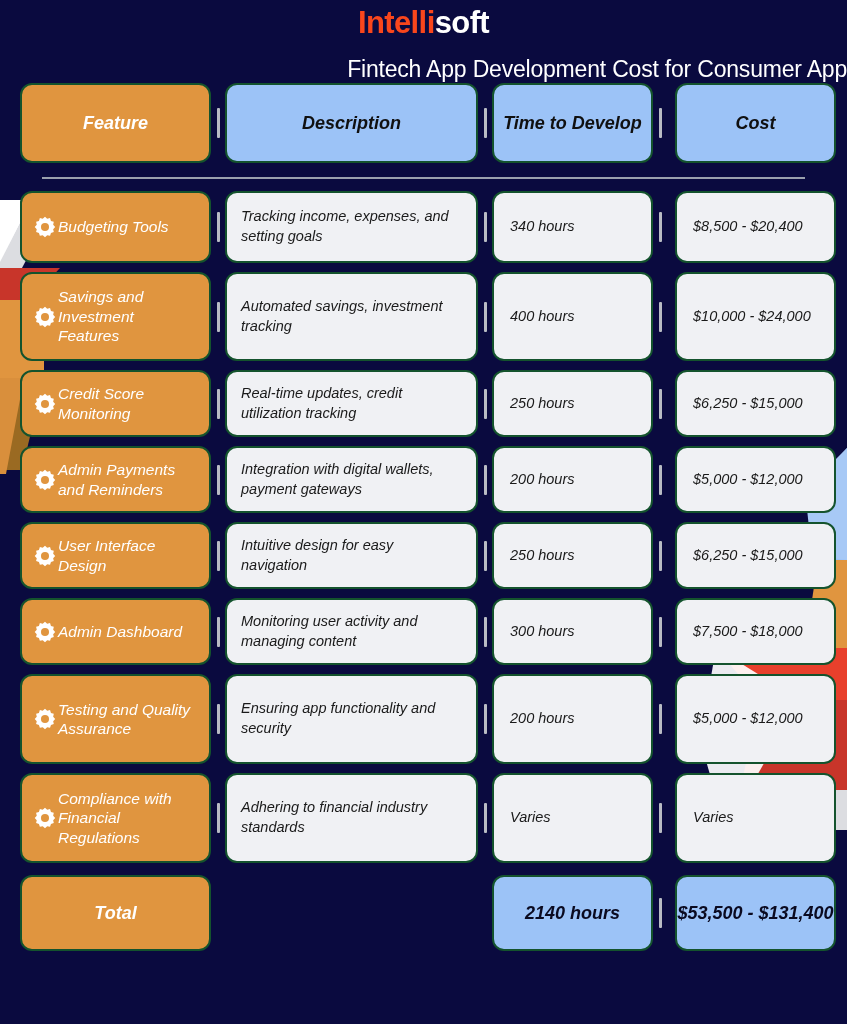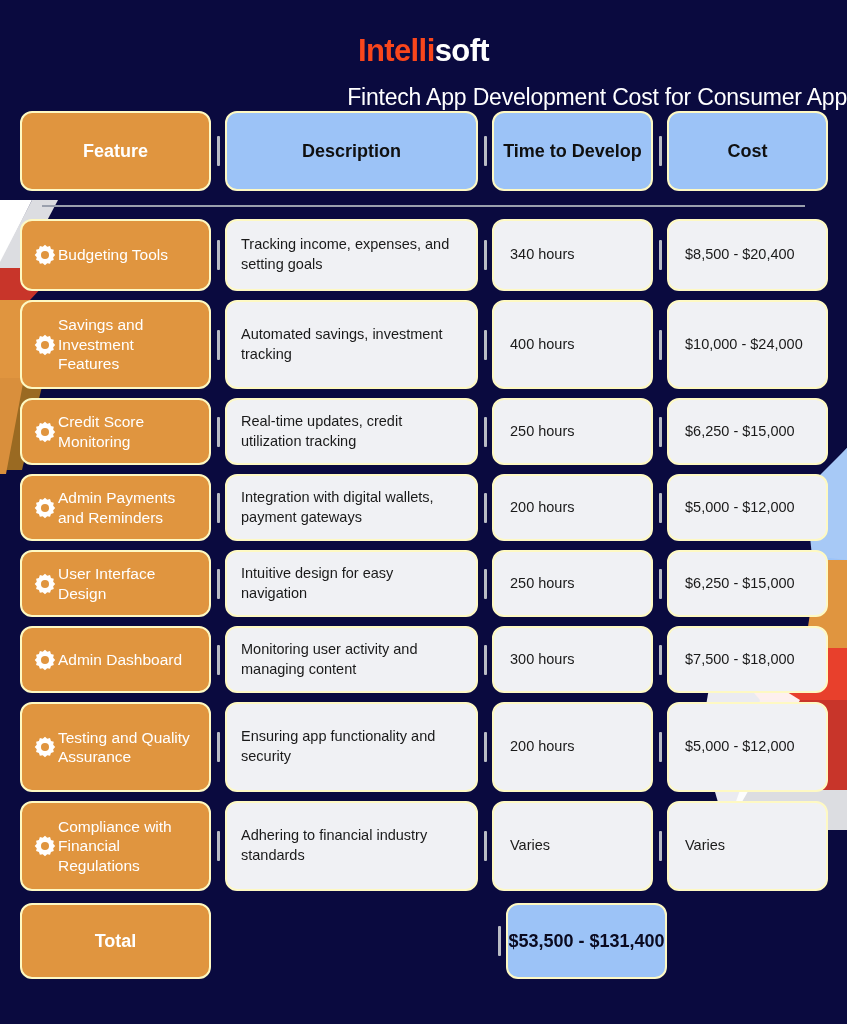--- a/index.html
+++ b/index.html
@@ -21,21 +21,21 @@
     height: 1024px;
     pointer-events: none;
     z-index: 0;
   }
 
   
   .logo {
     position: relative;
     z-index: 3;
     text-align: center;
-    padding-top: 33px;
+    padding-top: 5px;
     font-size: 31px;
     font-weight: bold;
     letter-spacing: -0.6px;
   }
   .logo-intelli { color: #f9461c; }
   .logo-soft { color: #ffffff; }
 
   .page-title {
     position: relative;
     z-index: 3;
@@ -61,28 +61,29 @@
     align-items: stretch;
     margin-bottom: 9px;
   }
   .row.header-row { margin-bottom: 0; }
 
   .cell {
     border-radius: 12px;
     display: flex;
     align-items: center;
     position: relative;
-    border: 2px solid #fef9c3;
+    border: 2px solid #14532d;
+    font-style: italic;
   }
 
   
   .col-feature { width: 191px; flex: 0 0 191px; }
   .col-desc    { width: 253px; flex: 0 0 253px; }
   .col-time    { width: 161px; flex: 0 0 161px; }
-  .col-cost    { width: 161px; flex: 0 0 161px; }
+  .col-cost    { width: 161px; flex: 0 0 161px; margin-left: 8px; }
 
   
   .sep {
     flex: 0 0 14px;
     display: flex;
     align-items: center;
     justify-content: center;
   }
   .sep i {
     display: block;
@@ -445,20 +446,23 @@
     </div>
     <div class="sep blank">
         <i></i>
       </div>
     <div class="cell ghost col-desc">
       <span></span>
     </div>
     <div class="sep blank">
         <i></i>
       </div>
+    <div class="cell total-blue col-time">
+      <span>2140 hours</span>
+    </div>
     <div class="sep">
         <i></i>
       </div>
     <div class="cell total-blue col-cost">
       <span>$53,500 - $131,400</span>
     </div>
   </div>
 
 </div>
 

